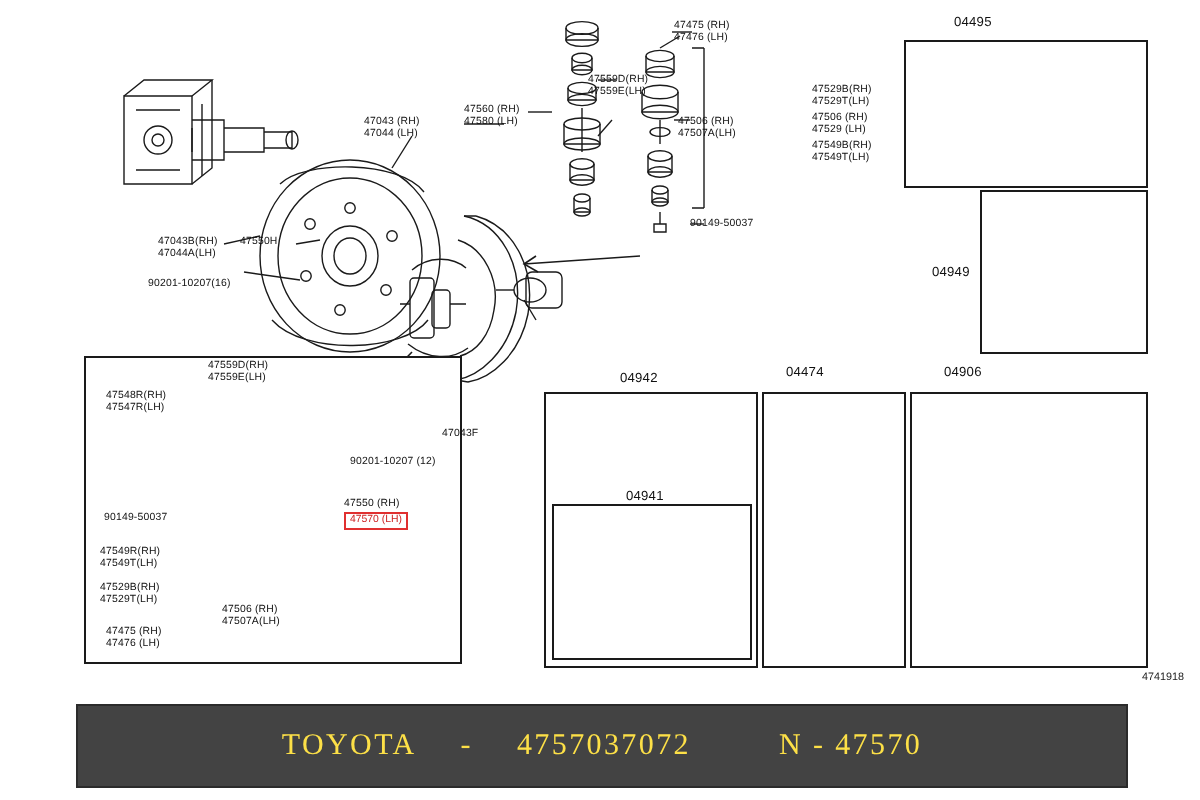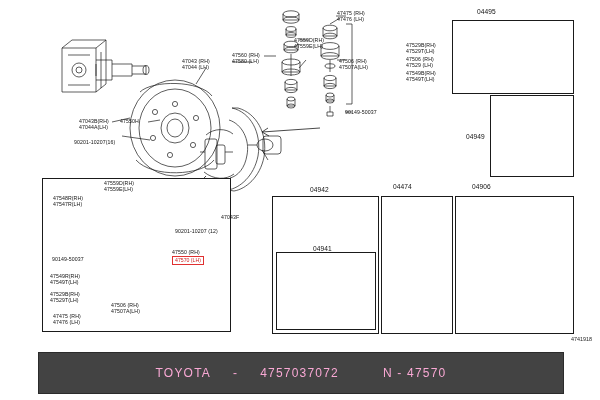--- a/index.html
+++ b/index.html
@@ -17,21 +17,21 @@
 
   
   .hl{position:absolute;border:1px solid #e03030;color:#cc2222;font-size:5.2px;line-height:7px;padding:0 2px;background:#fff;}
 
   
   svg.layer{position:absolute;left:0;top:0;width:600px;height:345px;overflow:visible;}
 
   
   .footer{position:absolute;left:38px;top:352px;width:524px;height:40px;background:#434343;border:1px solid #2b2b2b;
           display:flex;align-items:center;justify-content:center;}
-  .footer-text{color:#f9a8d4;font-size:12px;letter-spacing:1.2px;font-family:Liberation Sans, sans-serif;}
+  .footer-text{color:#fde047;font-size:15px;letter-spacing:1.2px;font-family:Liberation Serif, serif;}
   .footer-text .sp{display:inline-block;width:22px;}
 
   .corner{position:absolute;right:8px;top:336px;font-size:5.4px;color:#222;}
 </style>
 </head>
 <body>
 
 <div id="root">
 
   <div class="diagram">

